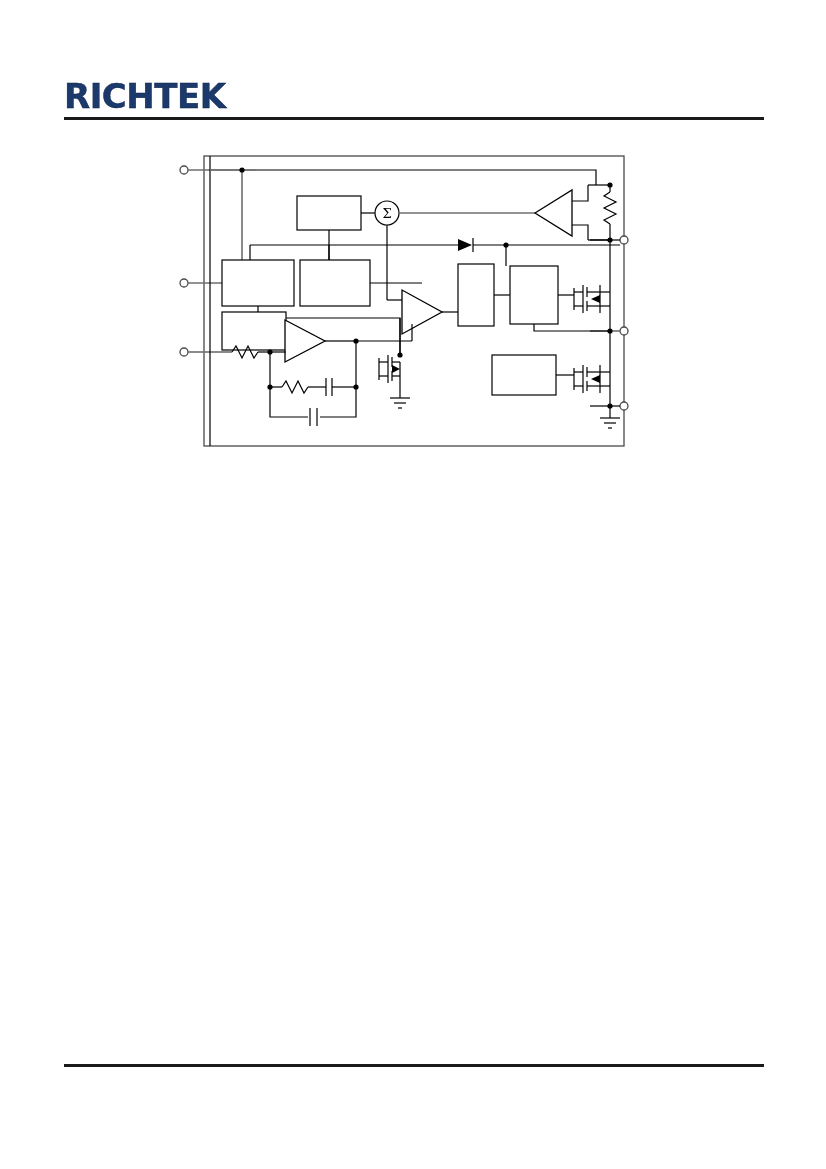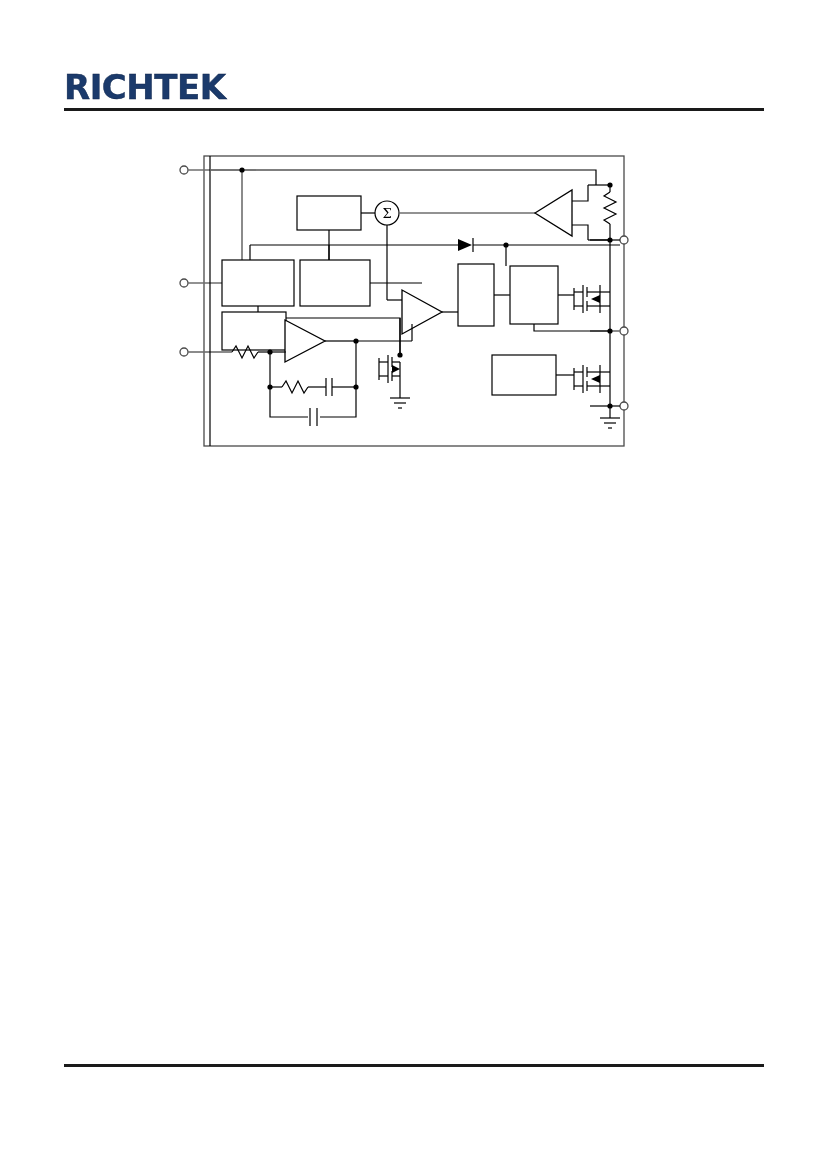--- a/index.html
+++ b/index.html
@@ -19,21 +19,21 @@
     position: absolute;
     left: 0; top: 0;
     width: 826px;
     height: 1169px;
     background: #ffffff;
   }
 
   
   .header {
     position: absolute;
-    left: 0; top: 8px;
+    left: 0; top: 17px;
     width: 716px;
     height: 110px;
   }
   .logo {
     position: absolute;
     left: 64px;
     top: 62px;
     font-family: "DejaVu Sans", sans-serif;
     font-size: 34px;
     font-weight: 700;

